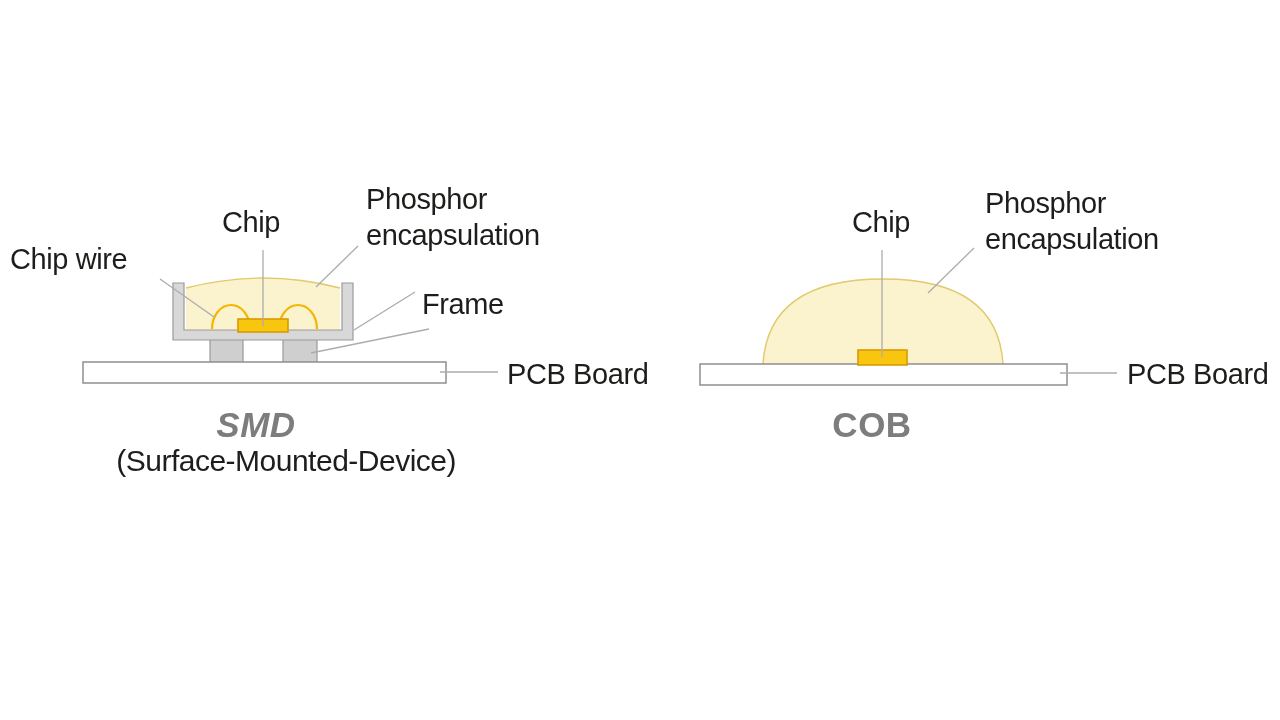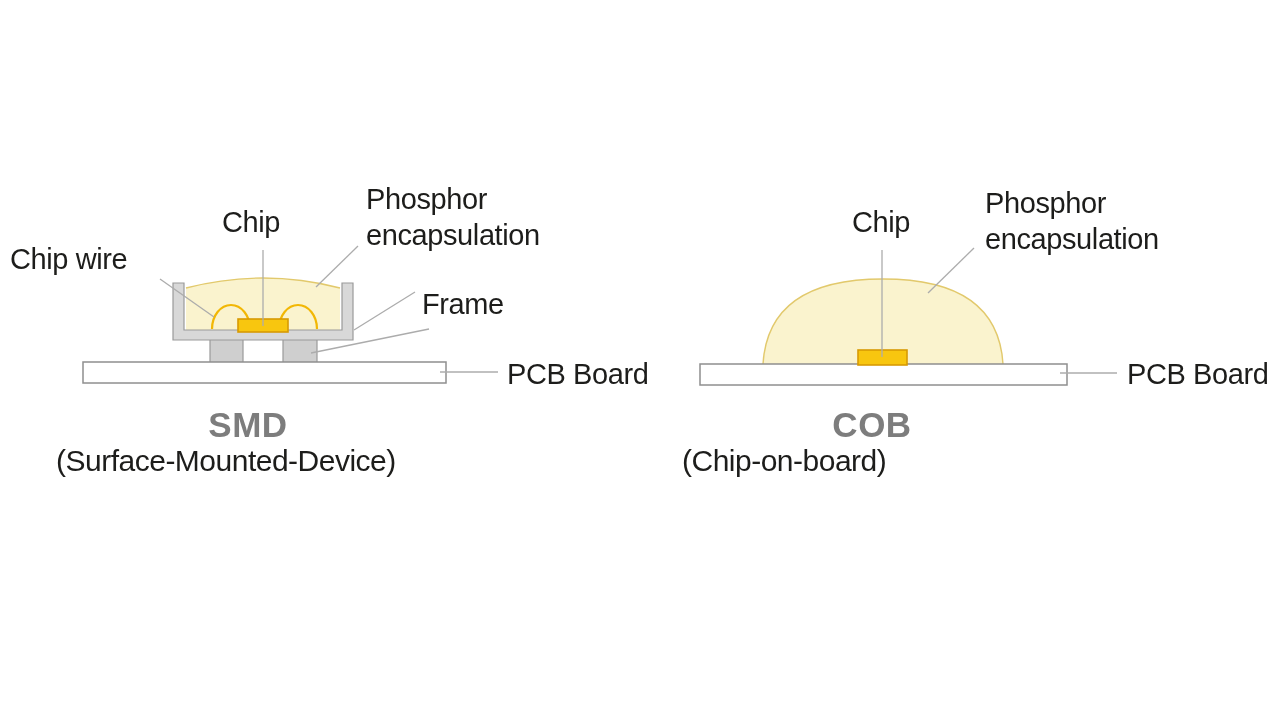--- a/index.html
+++ b/index.html
@@ -29,21 +29,21 @@
     color:#1d1d1b;letter-spacing:-0.4px;
     white-space:nowrap;
   }
   .lbl.two{line-height:36px;}
   .diagram-title{
     position:absolute;width:400px;text-align:center;
     font-size:35px;line-height:40px;font-weight:bold;
     color:#7d7d7d;letter-spacing:0.5px;white-space:nowrap;
   }
   .diagram-subtitle{
-    position:absolute;width:400px;text-align:left;
+    position:absolute;width:400px;text-align:right;
     font-size:30px;line-height:36px;
     color:#1d1d1b;letter-spacing:-0.5px;white-space:nowrap;
   }
 </style>
 </head>
 <body>
 
 <div class="canvas">
 
   <svg width="1280" height="720" viewBox="0 0 1280 720">
@@ -89,25 +89,24 @@
   </svg>
 
   <div class="lbl" style="left:10px;top:242px;">Chip wire</div>
   <div class="lbl" style="left:222px;top:205px;">Chip</div>
   <div class="lbl two" style="left:366px;top:181px;">
     <div>Phosphor</div>
     <div>encapsulation</div>
   </div>
   <div class="lbl" style="left:422px;top:259px;margin-top:28px;">Frame</div>
   <div class="lbl" style="left:507px;top:357px;">PCB Board</div>
-  <div class="diagram-title" style="left:48px;top:405px;">SMD</div>
+  <div class="diagram-title" style="left:56px;top:405px;font-style:italic;">SMD</div>
   <div class="diagram-subtitle" style="left:56px;top:443px;">(Surface-Mounted-Device)</div>
 
   <div class="lbl" style="left:852px;top:205px;">Chip</div>
   <div class="lbl two" style="left:985px;top:185px;">
     <div>Phosphor</div>
     <div>encapsulation</div>
   </div>
   <div class="lbl" style="left:1127px;top:357px;">PCB Board</div>
   <div class="diagram-title" style="left:672px;top:405px;">COB</div>
-  <div class="diagram-subtitle" style="left:682px;top:443px;">(Chip-on-board)</div>
 
 </div>
 
 </body></html>

